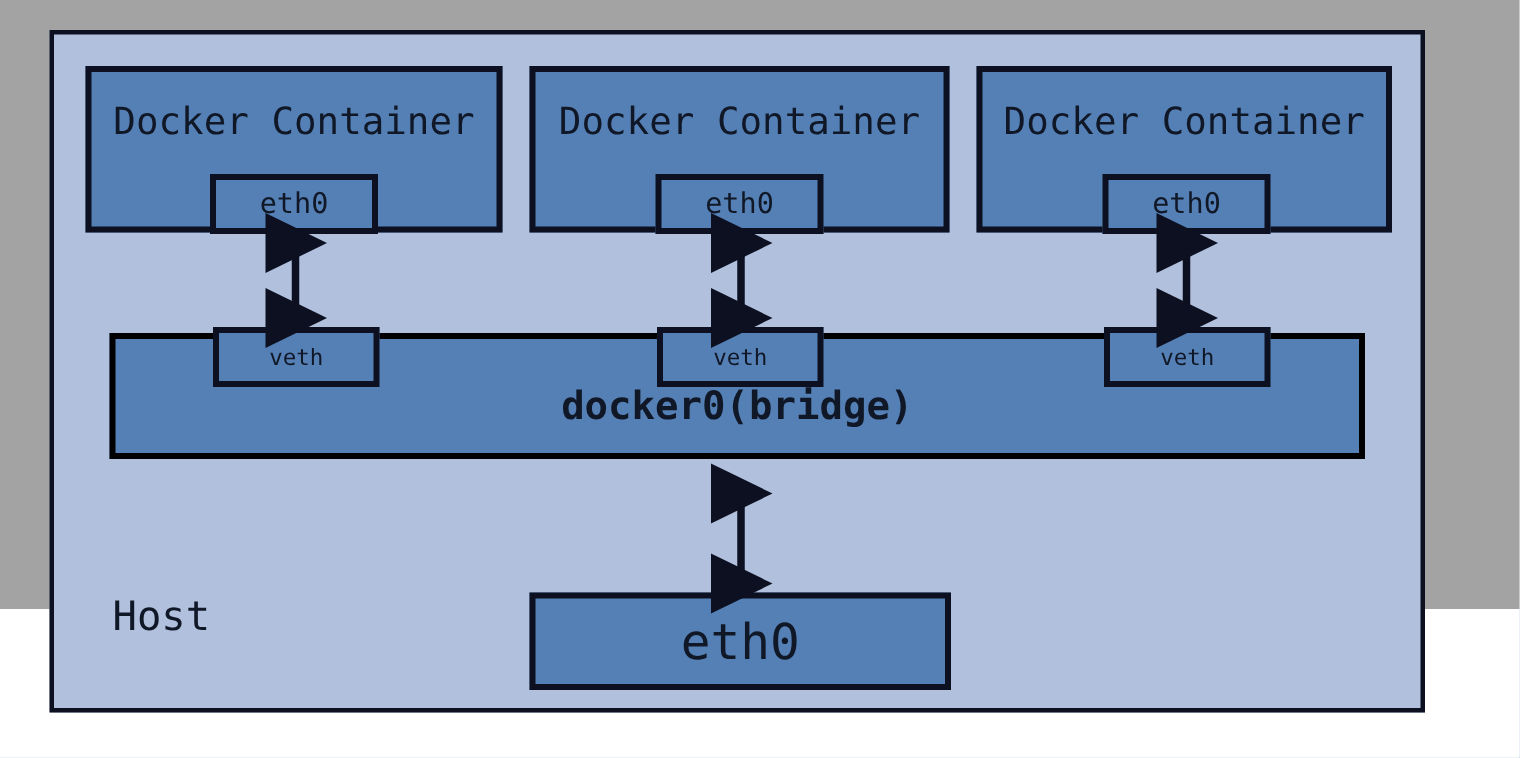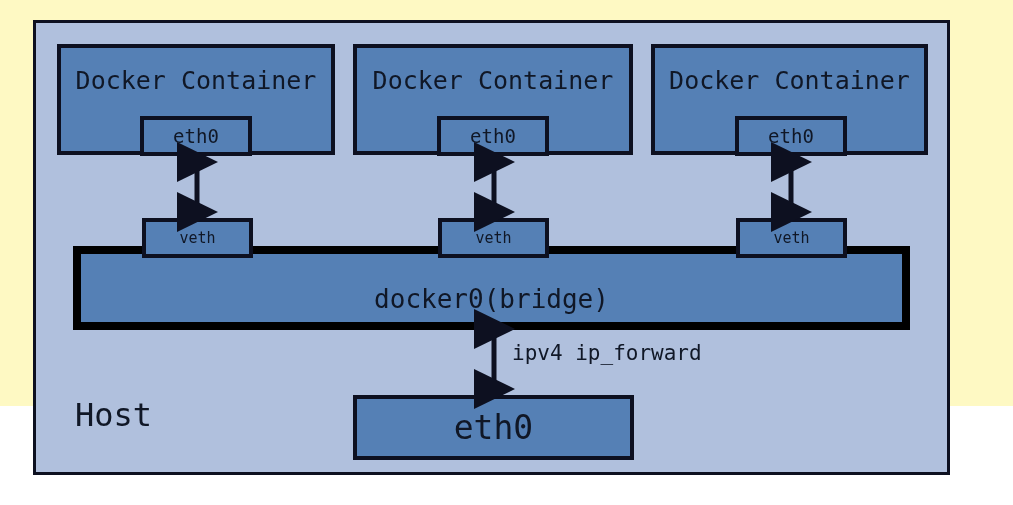--- a/index.html
+++ b/index.html
@@ -1,20 +1,20 @@
 <!DOCTYPE html>
 <html><head>
 <meta charset="utf-8">
 <title>Docker Networking Diagram</title>
 <style>
   html,body{margin:0;padding:0;background:#ffffff;}
   body{width:1013px;height:505px;position:relative;overflow:hidden;
        font-family:"DejaVu Serif","Liberation Serif",serif;}
 
-  #canvas{position:absolute;left:0;top:0;width:1013px;height:406px;background:#fef9c3;}
+  #canvas{position:absolute;left:0;top:0;width:1013px;height:406px;background:#a3a3a3;}
 
   
   .host-panel{
     position:absolute; left:33px; top:20px; width:917px; height:455px;
     background:#b0c0dd; border:3px solid #0d1020; box-sizing:border-box;
   }
 
   
   .node{
     position:absolute; background:#5580b5; border:4px solid #0d1020;
@@ -39,22 +39,22 @@
     font-family:"DejaVu Sans Mono","Liberation Mono",monospace;
     font-size:19px;
     z-index:5;
   }
   #eth-port-1{ left:140px; }
   #eth-port-2{ left:437px; }
   #eth-port-3{ left:735px; }
 
   
   .bridge{
-    position:absolute; left:73px; top:246px; width:837px; height:84px;
-    background:#5580b5; border:8px solid #000000; box-sizing:border-box;
+    position:absolute; left:73px; top:222px; width:837px; height:84px;
+    background:#5580b5; border:4px solid #000000; box-sizing:border-box;font-weight:bold;
   }
   .bridge-label{
     position:absolute; left:0; right:0; top:30px; text-align:center;
     font-family:"DejaVu Sans Mono","Liberation Mono",monospace;
     font-size:26px; color:#101726; white-space:nowrap;
   }
 
   
   .veth{
     width:111px; height:40px; top:218px;
@@ -70,21 +70,21 @@
   #host-eth0{
     left:353px; top:395px; width:281px; height:65px;
     font-family:"DejaVu Sans Mono","Liberation Mono",monospace;
     font-size:33px;
   }
 
   
   .host-caption{
     position:absolute; left:75px; top:396px;
     font-family:"DejaVu Sans Mono","Liberation Mono",monospace;
-    font-size:32px; color:#101726;
+    font-size:27px; color:#101726;
   }
 
   
   .forward-caption{
     position:absolute; left:512px; top:341px;
     font-family:"DejaVu Sans Mono","Liberation Mono",monospace;
     font-size:21px; color:#101726; white-space:nowrap;
   }
 
   
@@ -119,21 +119,20 @@
   </div>
 
   <div class="node veth" id="veth-1">veth</div>
   <div class="node veth" id="veth-2">veth</div>
   <div class="node veth" id="veth-3">veth</div>
 
   <div class="node" id="host-eth0">eth0</div>
 
   <div class="host-caption">Host</div>
 
-  <div class="forward-caption">ipv4 ip_forward</div>
 
   <svg id="arrows" viewBox="0 0 1013 505" xmlns="http://www.w3.org/2000/svg">
     <defs>
       <marker id="ah" markerWidth="9" markerHeight="9" refX="4.5" refY="4.5" orient="auto" markerUnits="strokeWidth">
         <path d="M0.5,8.5 L4.5,0.3 L8.5,8.5 Z" fill="#0d1020"></path>
       </marker>
       <marker id="ah2" markerWidth="9" markerHeight="9" refX="4.5" refY="4.5" orient="auto" markerUnits="strokeWidth">
         <path d="M0.5,8.5 L4.5,0.3 L8.5,8.5 Z" fill="#0d1020"></path>
       </marker>
     </defs>

